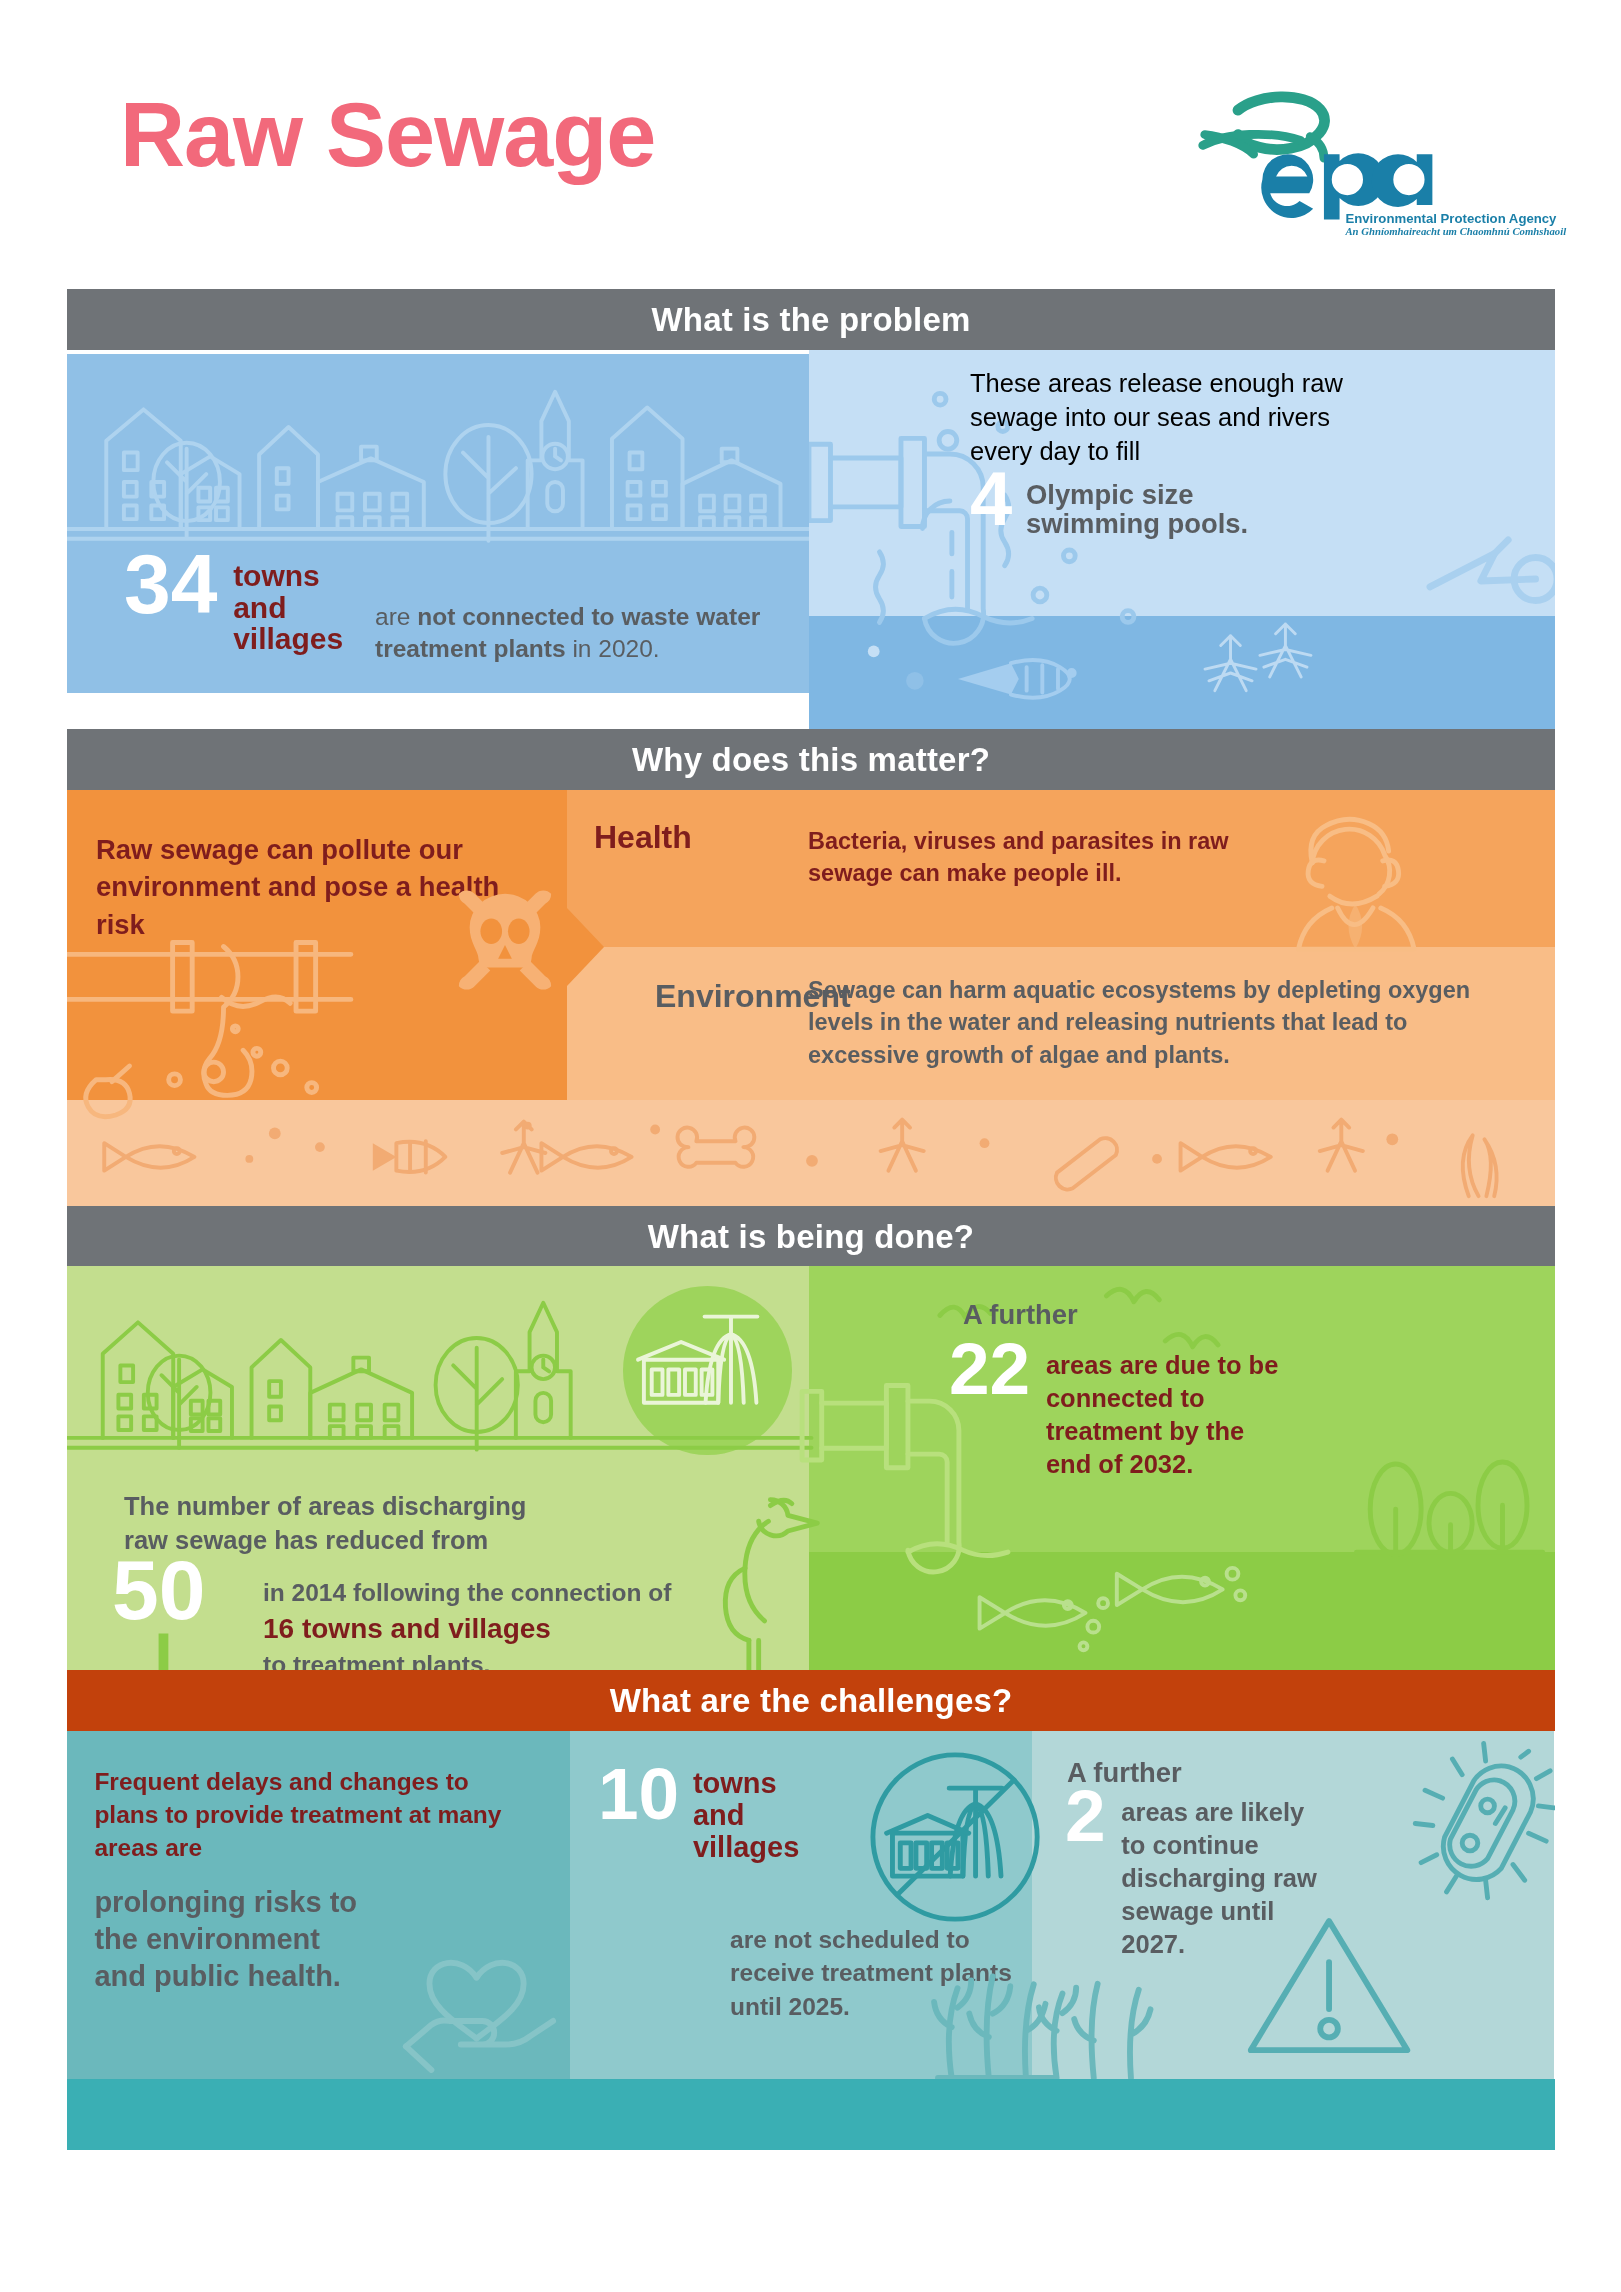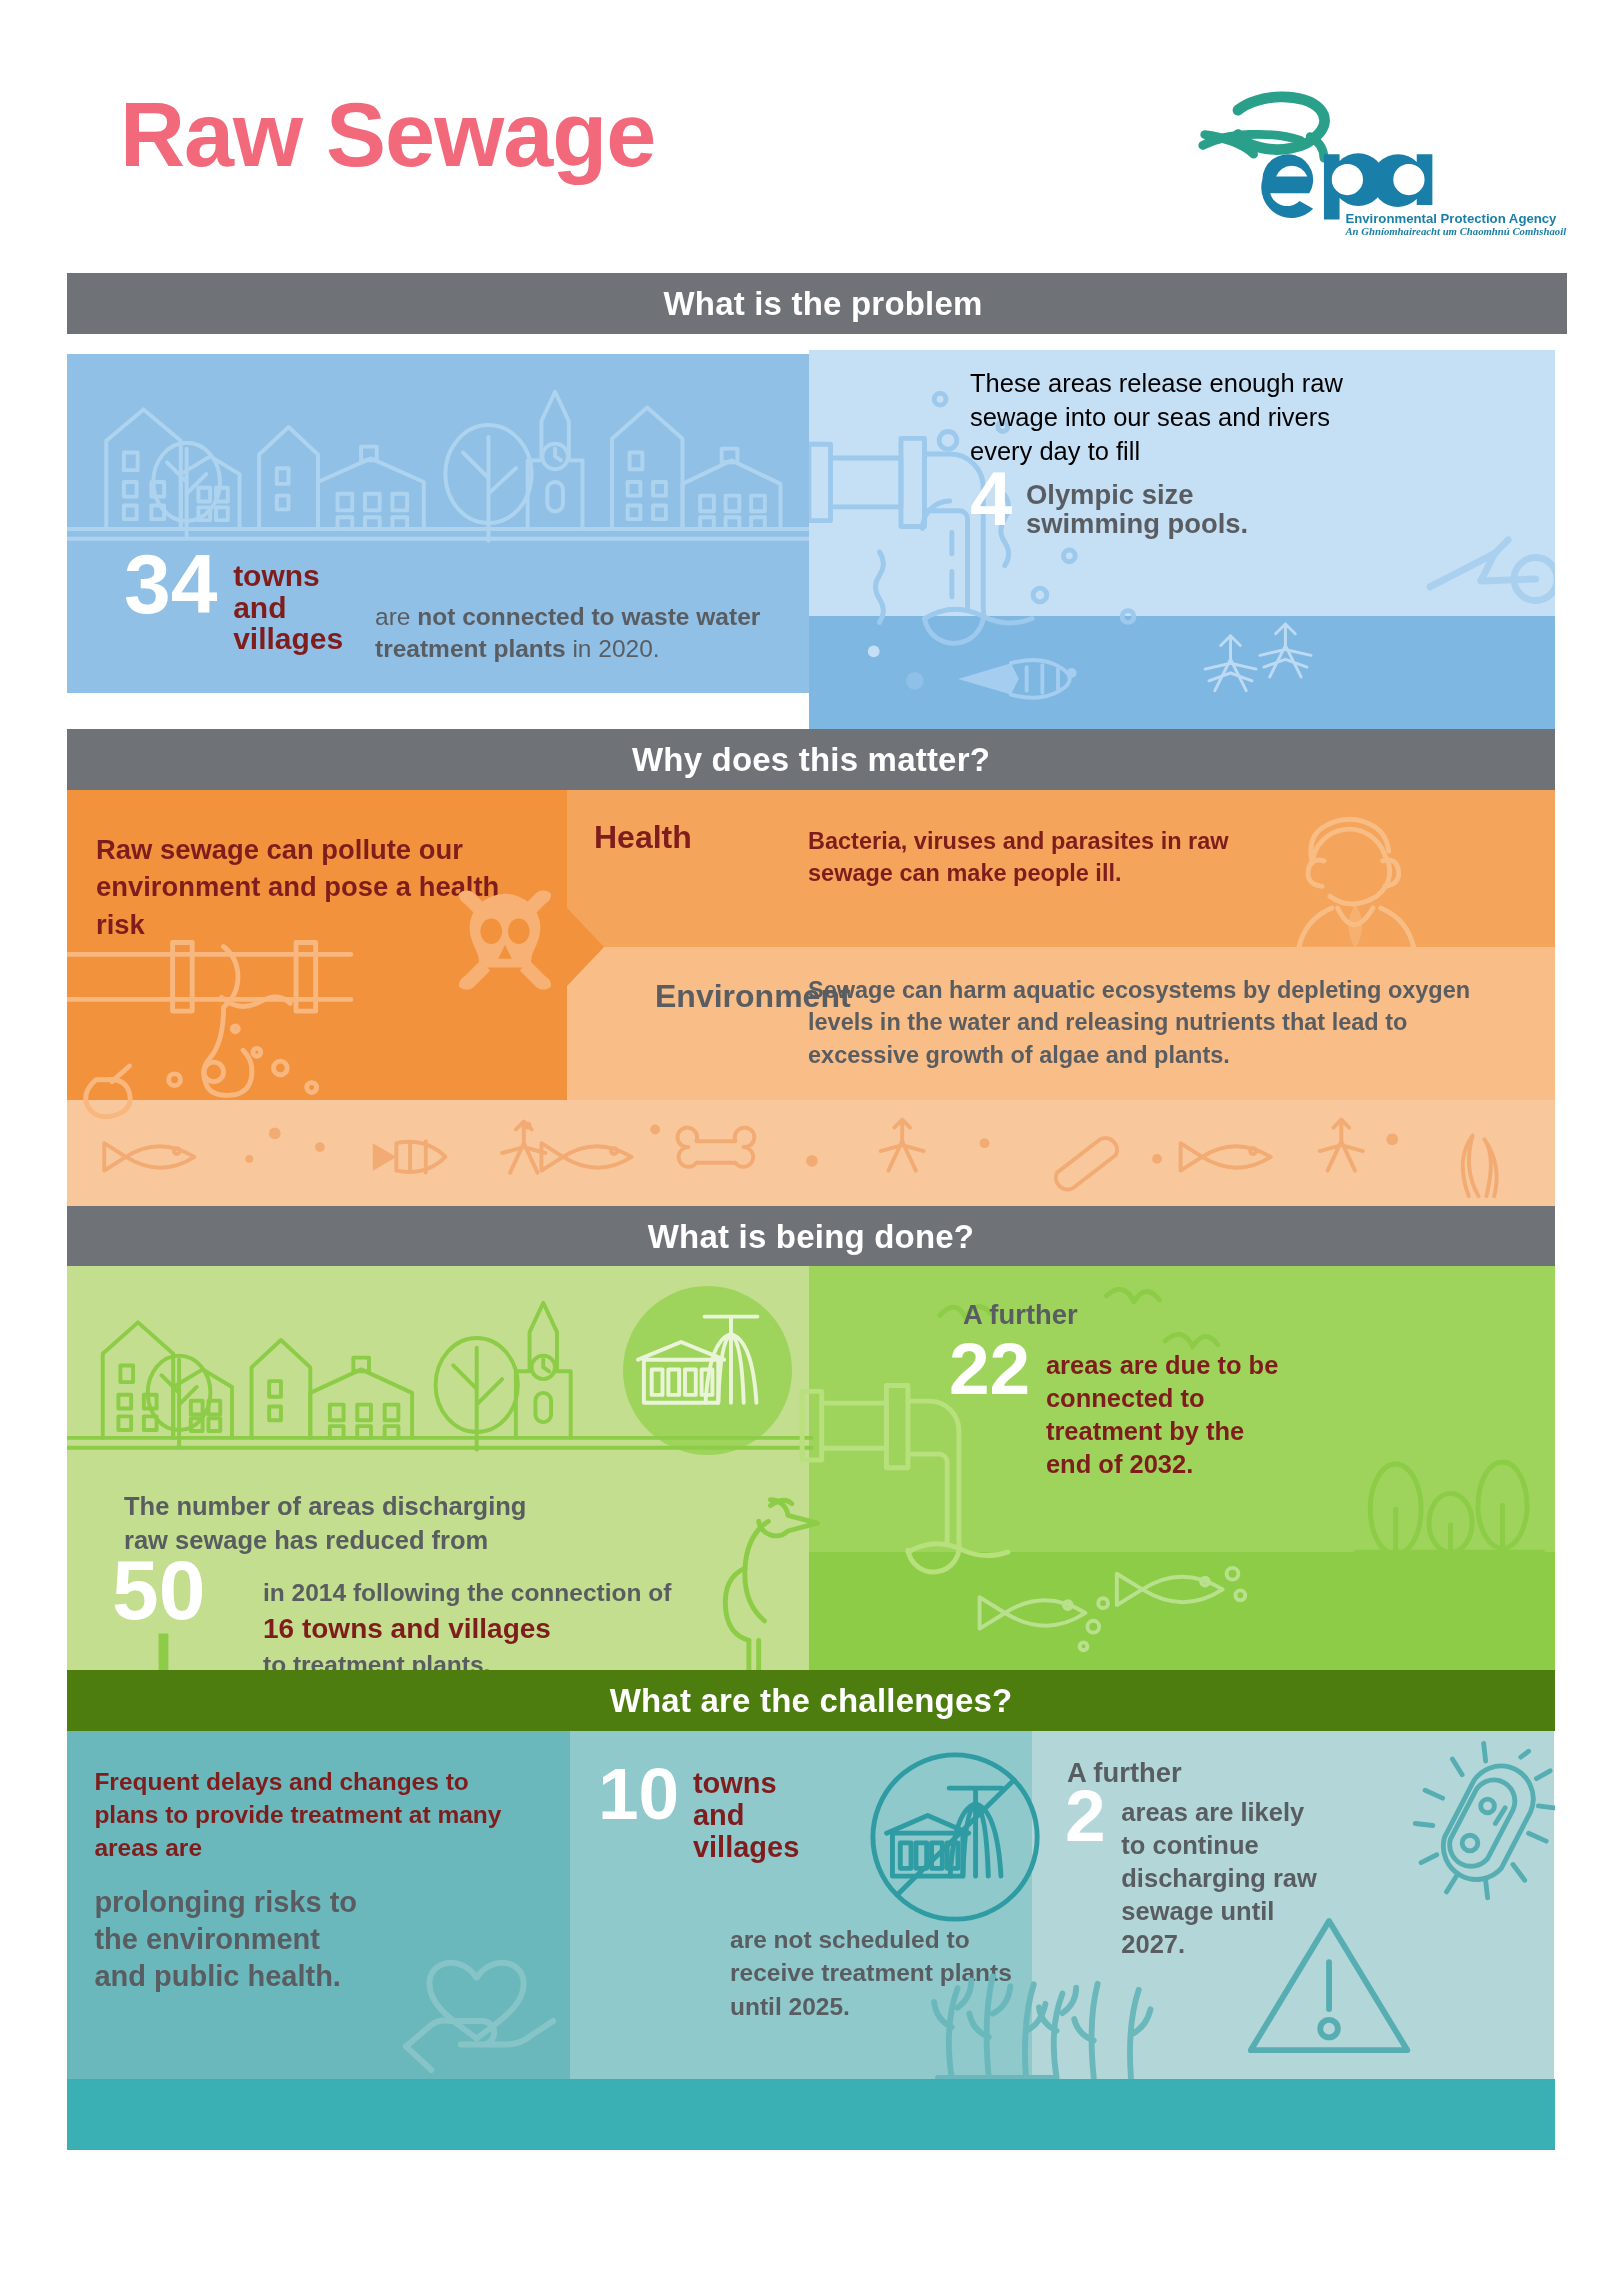--- a/index.html
+++ b/index.html
@@ -23,31 +23,31 @@
 
   
   .band{position:absolute;left:67px;width:1488px;}
   .barhead{
     position:absolute;left:67px;width:1488px;height:61px;
     color:#ffffff;font-size:33px;font-weight:bold;
     display:flex;align-items:center;justify-content:center;
     letter-spacing:0.2px;
   }
   .grey{background:#6f7377;}
-  .pinkbar{background:#4d7c0f;}
+  .pinkbar{background:#c2410c;}
 
   .panel{position:absolute;overflow:hidden;}
   .txt{position:absolute;}
   .dark{color:#595d61;}
   .white{color:#7f1d1d;}
   .b{font-weight:bold;}
   .n{font-weight:normal;}
 
   
-  #s1head{top:273px;padding-left:12px;}
+  #s1head{top:289px;}
   #s1{top:350px;height:379px;}
   #s1 .left{left:0;top:4px;width:742px;height:339px;background:#90c0e6;}
   #s1 .right{left:742px;top:0;width:746px;height:379px;background:#c5dff5;}
   #s1 .water{position:absolute;left:742px;top:266px;width:746px;height:114px;background:#7fb7e3;}
 
   
   #s2head{top:729px;}
   #s2{top:790px;height:416px;}
   #s2 .leftO{left:0;top:0;width:500px;height:416px;background:#f2923d;}
   #s2 .arrow{position:absolute;left:500px;top:118px;width:0;height:0;

